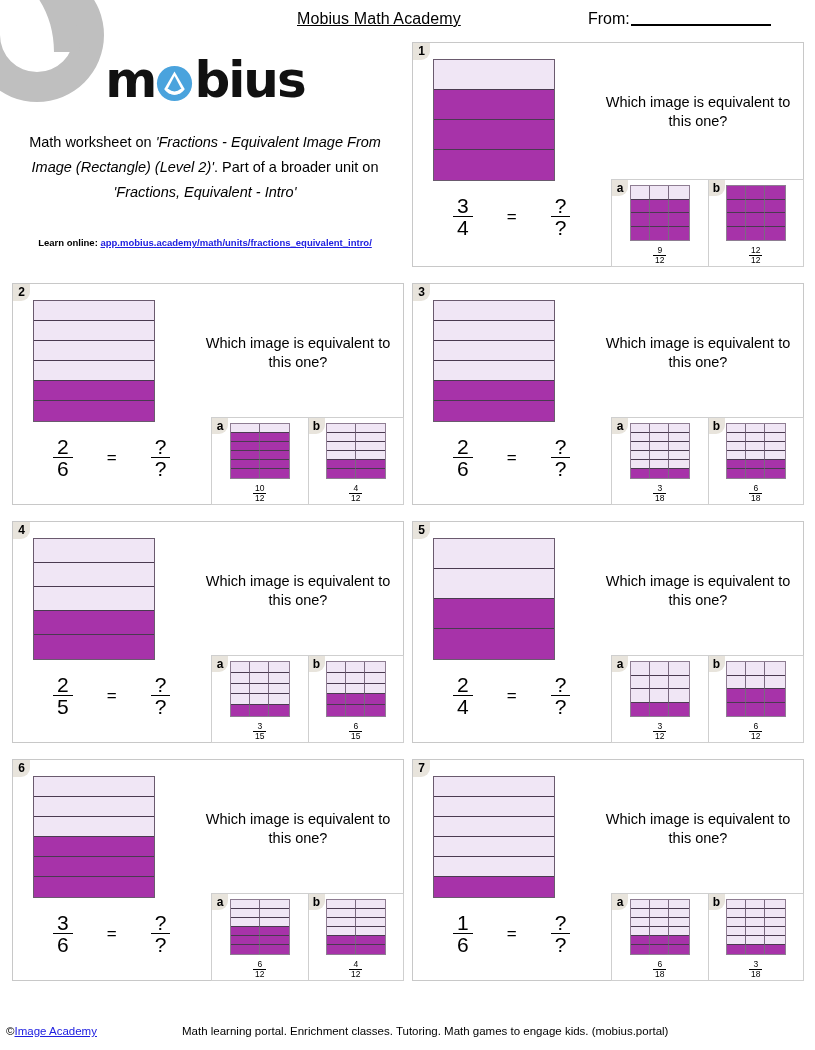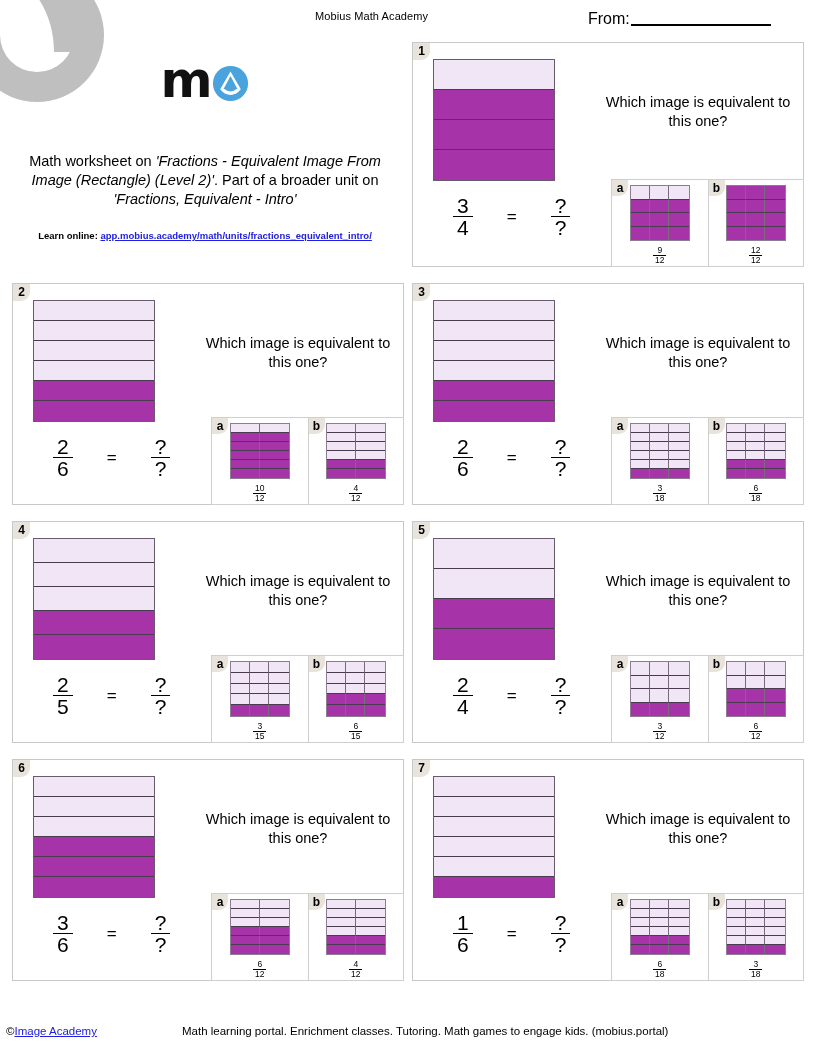--- a/index.html
+++ b/index.html
@@ -22,24 +22,25 @@
     left: -38px;
     top: -40px;
     width: 150px;
     height: 150px;
     pointer-events: none;
   }
 
   
   #header-title {
     position: absolute;
-    left: 315px;
+    left: 297px;
     top: 10px;
-    font-size: 11px;
+    font-size: 16px;
     letter-spacing: 0.1px;
+    text-decoration: underline;
   }
   #name-wrap {
     position: absolute;
     left: 588px;
     top: 10px;
     font-size: 16px;
     white-space: nowrap;
   }
   #name-line {
     display: inline-block;
@@ -72,28 +73,28 @@
     line-height: 1;
     color: #111;
   }
   #logo-drop {
     width: 37px;
     height: 37px;
     margin: 7px 1px 0 1px;
     flex: none;
   }
   #intro-desc {
-    margin-top: 44px;
+    margin-top: 22px;
     font-size: 14.5px;
-    line-height: 19px;
+    line-height: 25px;
     padding: 0 8px;
   }
   #intro-desc .it { font-style: italic; }
   #learn-line {
-    margin-top: 21px;
+    margin-top: 32px;
     font-size: 9.5px;
     font-weight: bold;
   }
   #learn-link {
     color: #2020e0;
     text-decoration: underline;
   }
 
   
   .qbox {
@@ -253,20 +254,21 @@
 
 <div id="intro">
   <div id="logo">
     <span class="logo-text">m</span>
     <svg id="logo-drop" viewBox="0 0 40 40">
       <circle cx="20" cy="20" r="19" fill="#4aa3dd"></circle>
       <path d="M20 7 L31 26 A13 13 0 0 1 9 26 Z" fill="#ffffff"></path>
       <path d="M20 12 L27.5 26 A9 9 0 0 1 12.5 26 Z" fill="#4aa3dd"></path>
       <path d="M9 26 A13 13 0 0 0 31 26 L26.5 26 A9.6 9.6 0 0 1 13.5 26 Z" fill="#ffffff"></path>
     </svg>
+    <span class="logo-text">bius</span>
   </div>
   <div id="intro-desc"><span>Math worksheet on </span><span class="it">'Fractions - Equivalent Image From Image (Rectangle) (Level 2)'</span><span>. Part of a broader unit on </span><span class="it">'Fractions, Equivalent - Intro'</span></div>
   <div id="learn-line"><span>Learn online: </span><a id="learn-link" href="#">app.mobius.academy/math/units/fractions_equivalent_intro/</a></div>
 </div>
 
 <div id="questions-root">
     <div class="qbox" style="left: 412px; top: 42px; width: 392px; height: 225px;">
       <div class="qnum">1</div>
       <div class="main-bar" style="top: 16px; width: 120px;">
         <div class="row empty" style="height: 30px;"></div>

